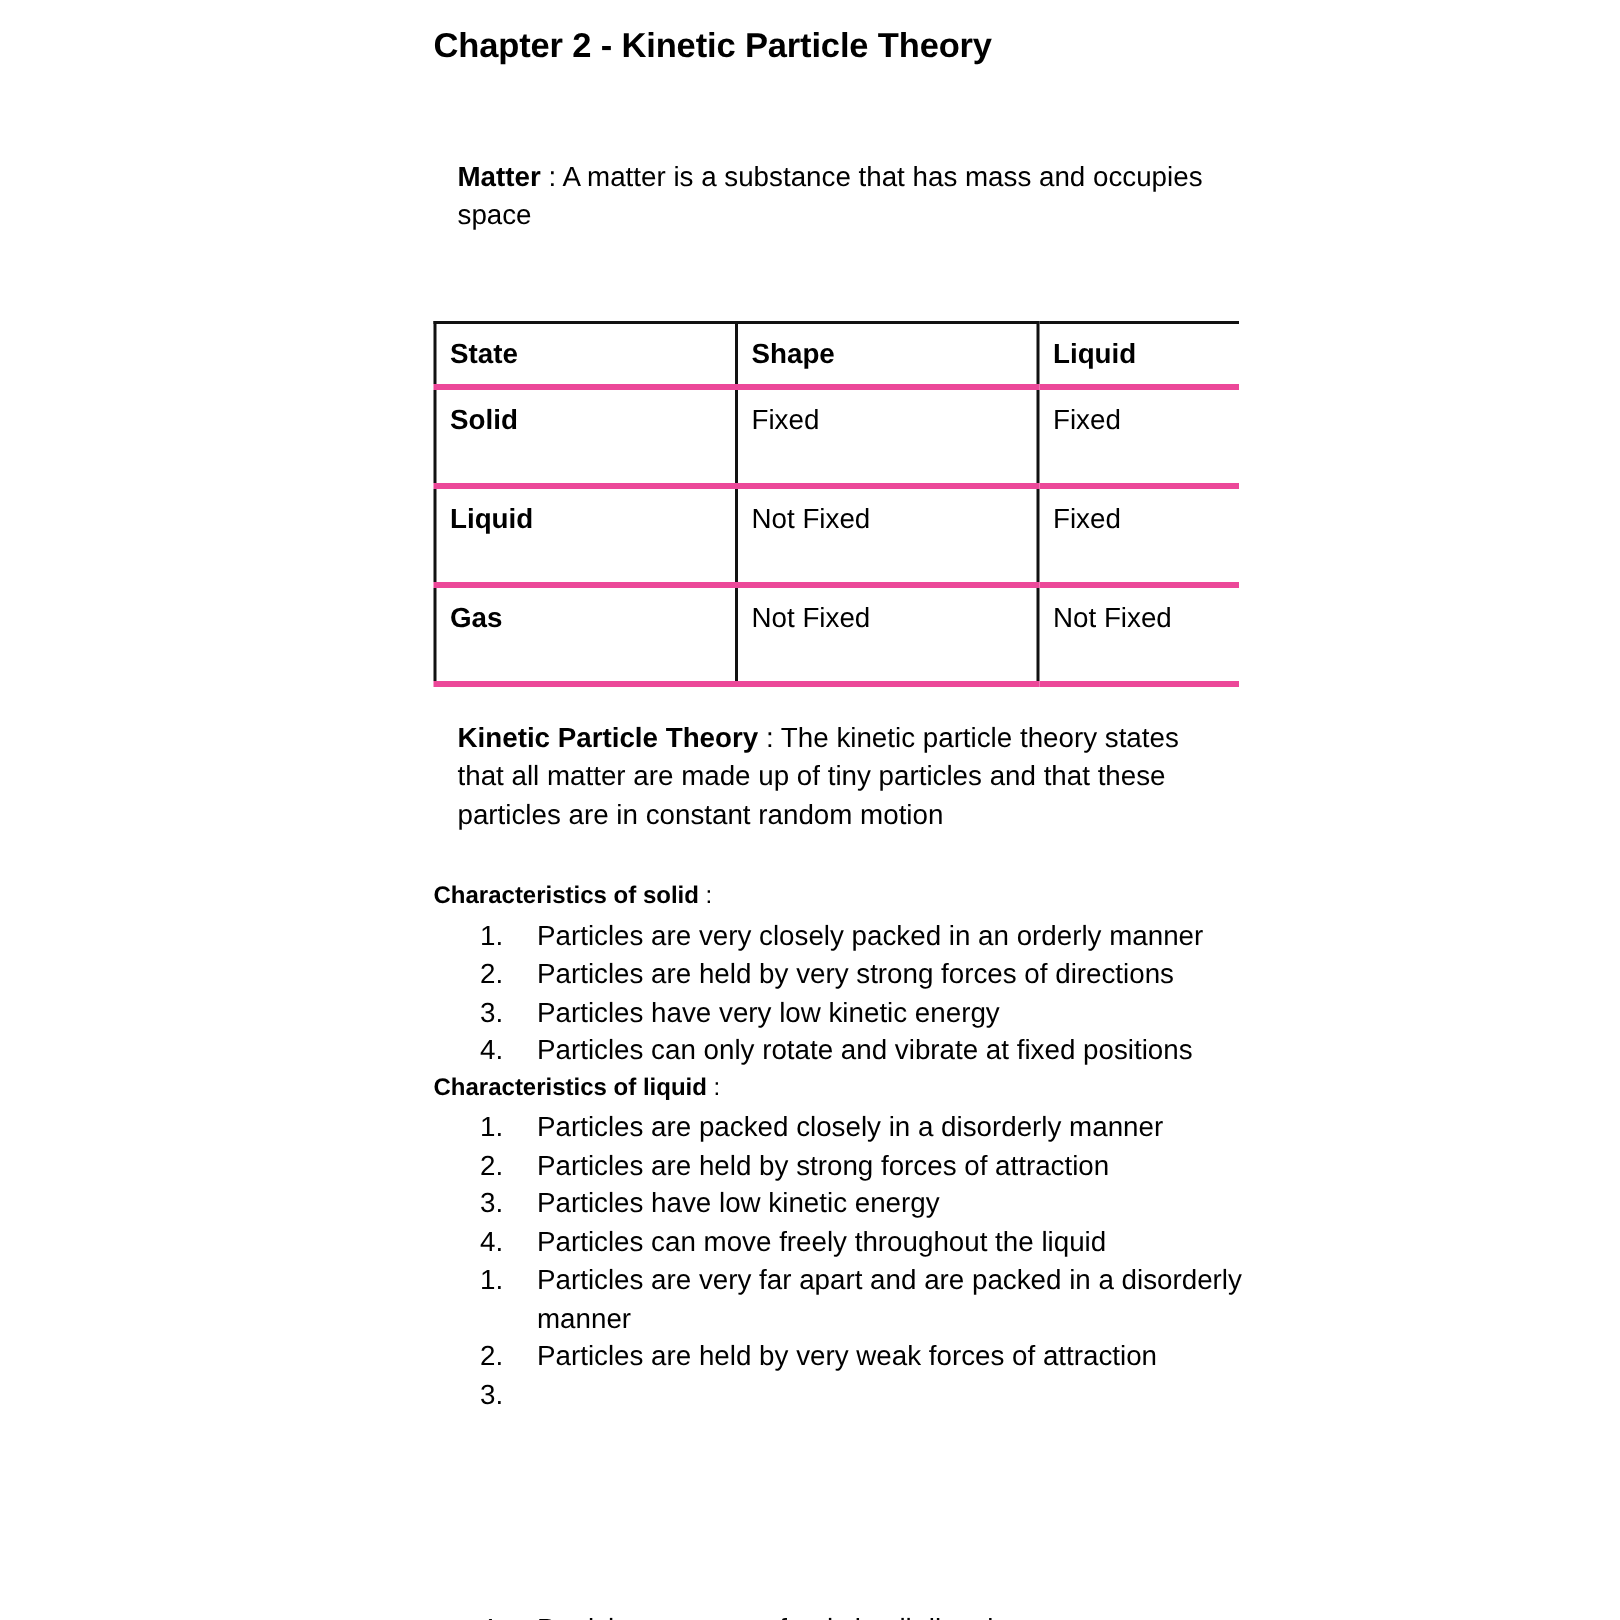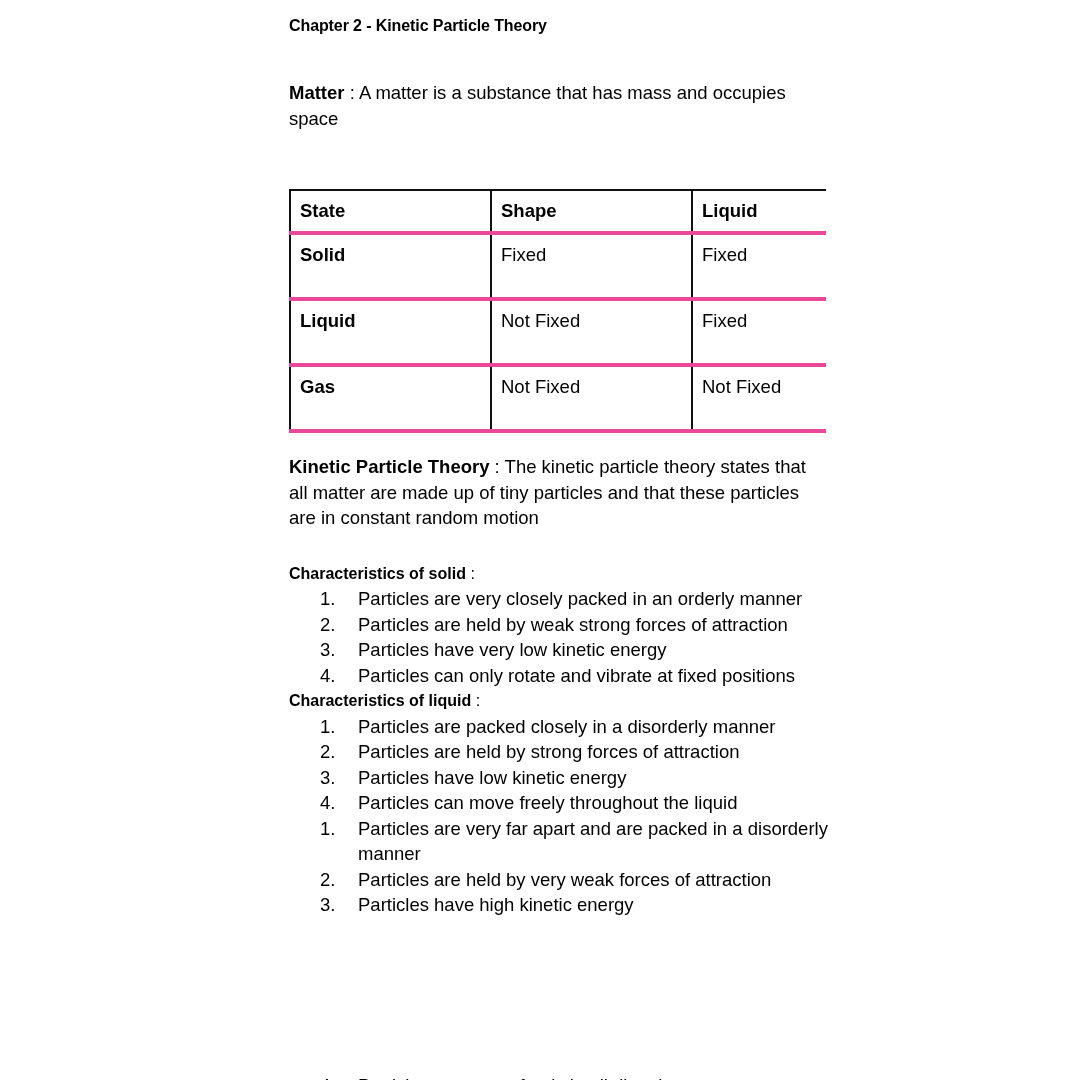--- a/index.html
+++ b/index.html
@@ -25,33 +25,33 @@
 
   .content {
     position: absolute;
     left: 289px;
     top: 0;
     width: 540px;
   }
 
   
   .doc-title {
-    font-size: 16px;
+    font-size: 23px;
     font-weight: bold;
     line-height: 1.25;
     margin: 0;
     padding-top: 16px;
     letter-spacing: -0.1px;
   }
 
   
   .definition {
     font-size: 18.5px;
     line-height: 25.5px;
-    margin: 0;
+    margin: 16px;
   }
   .definition.matter { padding-top: 44px; }
   .definition .term {
     font-weight: bold;
   }
 
   
   .state-table {
     border-collapse: collapse;
     margin-top: 58px;
@@ -198,21 +198,21 @@
     </p>
 
     <p class="section-heading solid-heading">
       <span>Characteristics of solid</span><span class="colon"> :</span>
     </p>
     <ol class="char-list">
       <li>
         <span class="num">1.</span><span>Particles are very closely packed in an orderly manner</span>
       </li>
       <li>
-        <span class="num">2.</span><span>Particles are held by weak strong forces of attraction</span>
+        <span class="num">2.</span><span>Particles are held by very strong forces of directions</span>
       </li>
       <li>
         <span class="num">3.</span><span>Particles have very low kinetic energy</span>
       </li>
       <li>
         <span class="num">4.</span><span>Particles can only rotate and vibrate at fixed positions</span>
       </li>
     </ol>
 
     <p class="section-heading">
@@ -234,21 +234,21 @@
     </ol>
 
     <ol class="char-list">
       <li>
         <span class="num">1.</span><span>Particles are very far apart and are packed in a disorderly manner</span>
       </li>
       <li>
         <span class="num">2.</span><span>Particles are held by very weak forces of attraction</span>
       </li>
       <li>
-        <span class="num">3.</span><span>Particles have high kinetic energy</span>
+        <span class="num">3.</span>
       </li>
     </ol>
 
   </div>
 
   <div class="clipped-row">
     <div class="inner">
       <span class="num">4.</span><span>Particles can move freely in all directions</span>
     </div>
   </div>

